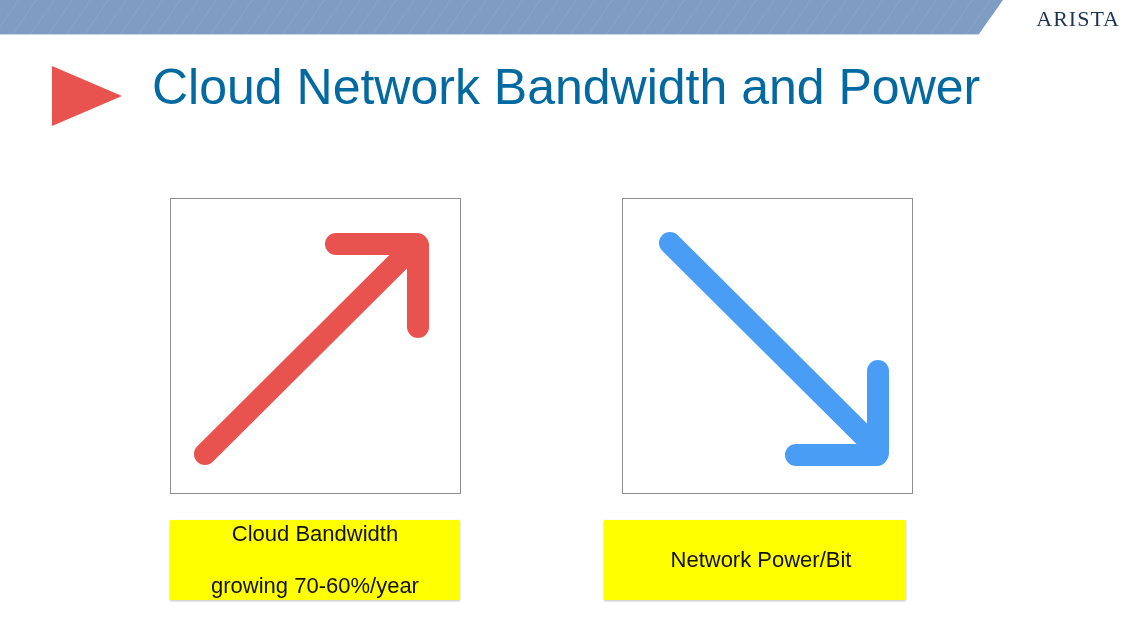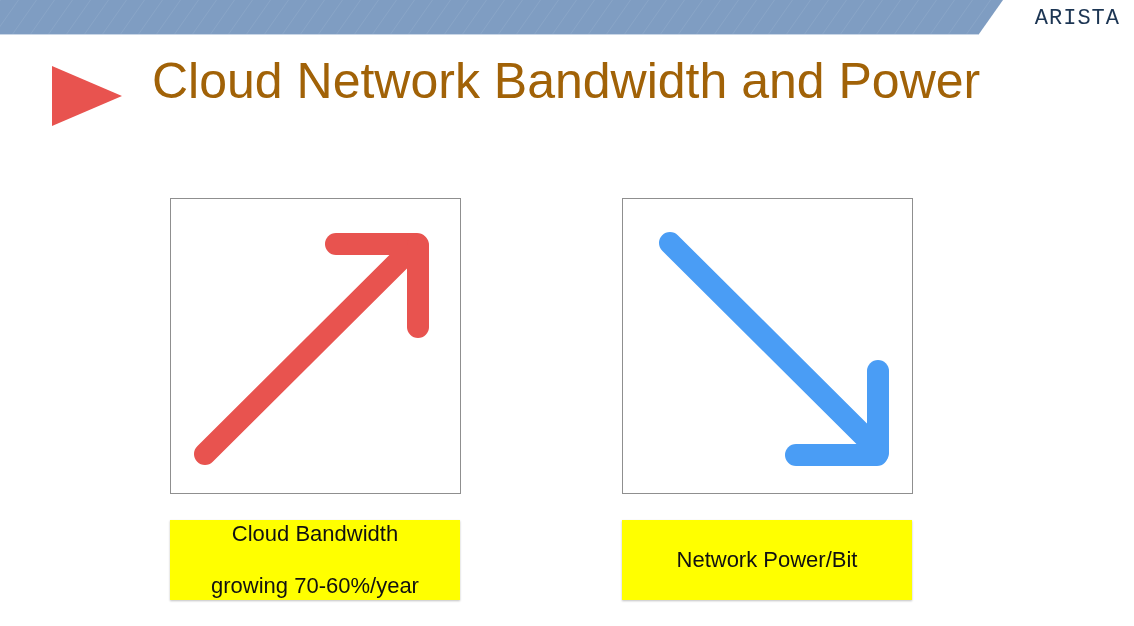--- a/index.html
+++ b/index.html
@@ -1,27 +1,27 @@
 <!DOCTYPE html>
 <html><head>
 <meta charset="utf-8">
 <style>
   html, body { margin: 0; padding: 0; }
   body { width: 1134px; height: 626px; background: #ffffff; position: relative; overflow: hidden; font-family: "Liberation Sans", sans-serif; }
   .top-band { position: absolute; left: 0; top: 0; width: 1134px; height: 36px; }
-  .logo { position: absolute; right: 14px; top: 6px; font-family: Liberation Mono, monospace; font-size: 22px; font-weight: 400; letter-spacing: 1px; color: #1c3553; }
+  .logo { position: absolute; right: 14px; top: 6px; font-family: Liberation Serif, serif; font-size: 22px; font-weight: 400; letter-spacing: 1px; color: #1c3553; }
   .title-arrow { position: absolute; left: 50px; top: 64px; }
-  .title { position: absolute; left: 152px; top: 52px; font-size: 50px; color: #a16207; white-space: nowrap; }
+  .title { position: absolute; left: 152px; top: 58px; font-size: 50px; color: #0369a1; white-space: nowrap; }
   .panel { position: absolute; top: 198px; width: 289px; height: 294px; border: 1px solid #8f8f8f; background: #fff; }
   .panel svg { position: absolute; left: 0; top: 0; }
   .panel-left { left: 170px; }
   .panel-right { left: 622px; }
   .caption { position: absolute; top: 520px; width: 290px; height: 80px; background: #ffff00; box-shadow: 0 1px 2px rgba(0,0,0,0.25); display: flex; flex-direction: column; align-items: center; justify-content: center; font-size: 22px; line-height: 28px; color: #111; text-align: center; }
   .caption-left { left: 170px; gap: 24px; }
-  .caption-right { left: 622px; }
+  .caption-right { left: 604px; padding-left: 12px; }
 </style>
 </head>
 <body>
 
 <div class="top-band">
   <svg width="1134" height="36">
     <defs>
       <pattern id="stripes" width="18" height="36" patternUnits="userSpaceOnUse" patternTransform="skewX(-35)">
         <rect width="18" height="36" fill="#7f9dc2"></rect>
         <line x1="0" y1="0" x2="0" y2="36" stroke="#9bb3d1" stroke-width="0.6"></line>

